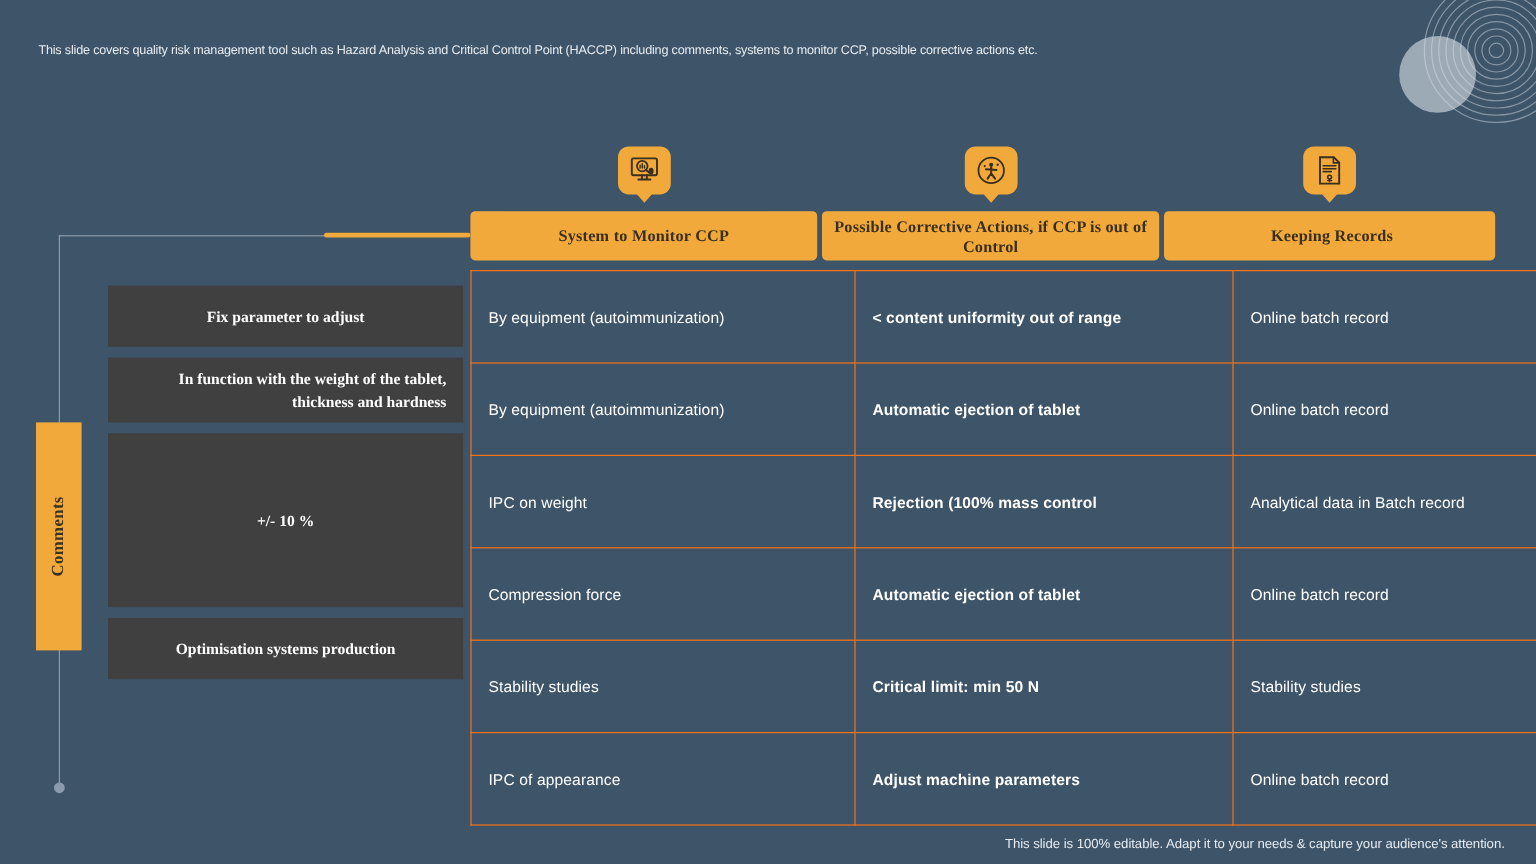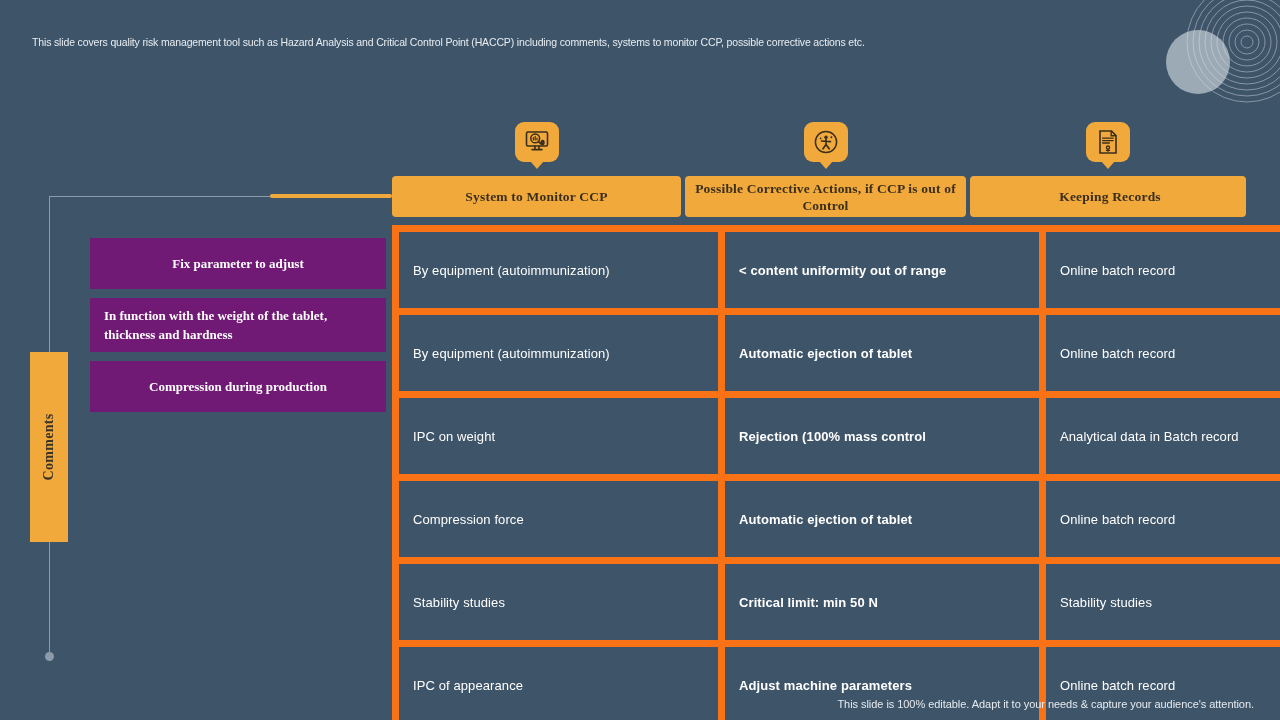--- a/index.html
+++ b/index.html
@@ -126,25 +126,25 @@
     letter-spacing: 0.3px;
   }
 
   .comment-list {
     position: absolute;
     left: 64px;
     top: 42px;
     width: 296px;
   }
   .comment-card {
-    background: #701a75;
+    background: #404040;
     display: flex;
     align-items: center;
     justify-content: center;
-    text-align: left;
+    text-align: right;
     box-sizing: border-box;
     padding: 6px 14px;
     margin-bottom: 9px;
   }
   .comment-card span {
     font-family: "Liberation Serif", serif;
     font-weight: bold;
     font-size: 13px;
     line-height: 19px;
     color: #ffffff;
@@ -219,21 +219,21 @@
   .icon-badge svg { display: block; }
 
   .grid {
     margin-top: 8px;
     border: 1px solid #9aa9b8;
     border-collapse: collapse;
     width: 862px;
     table-layout: fixed;
   }
   .grid td {
-    border: 7px solid #f97316;
+    border: 1px solid #f97316;
     height: 76px;
     padding: 0 14px;
     vertical-align: middle;
     font-size: 13px;
     color: #ffffff;
     letter-spacing: 0.1px;
   }
   .col-a { width: 291px; }
   .col-b { width: 286px; font-weight: bold; }
   .col-c { width: 285px; }
@@ -284,22 +284,25 @@
     <span>Comments</span>
   </div>
 
   <div class="comment-list">
     <div class="comment-card cc-h1">
       <span>Fix parameter to adjust</span>
     </div>
     <div class="comment-card cc-h2">
       <span>In function with the weight of the tablet, thickness and hardness</span>
     </div>
+    <div class="comment-card cc-h3">
+      <span>+/- 10 %</span>
+    </div>
     <div class="comment-card cc-h5">
-      <span>Compression during production</span>
+      <span>Optimisation systems production</span>
     </div>
   </div>
 </div>
 
 <div class="table-area">
 
   <div class="head-row">
 
     <div class="head-cell hc-1">
       <div class="icon-badge">

